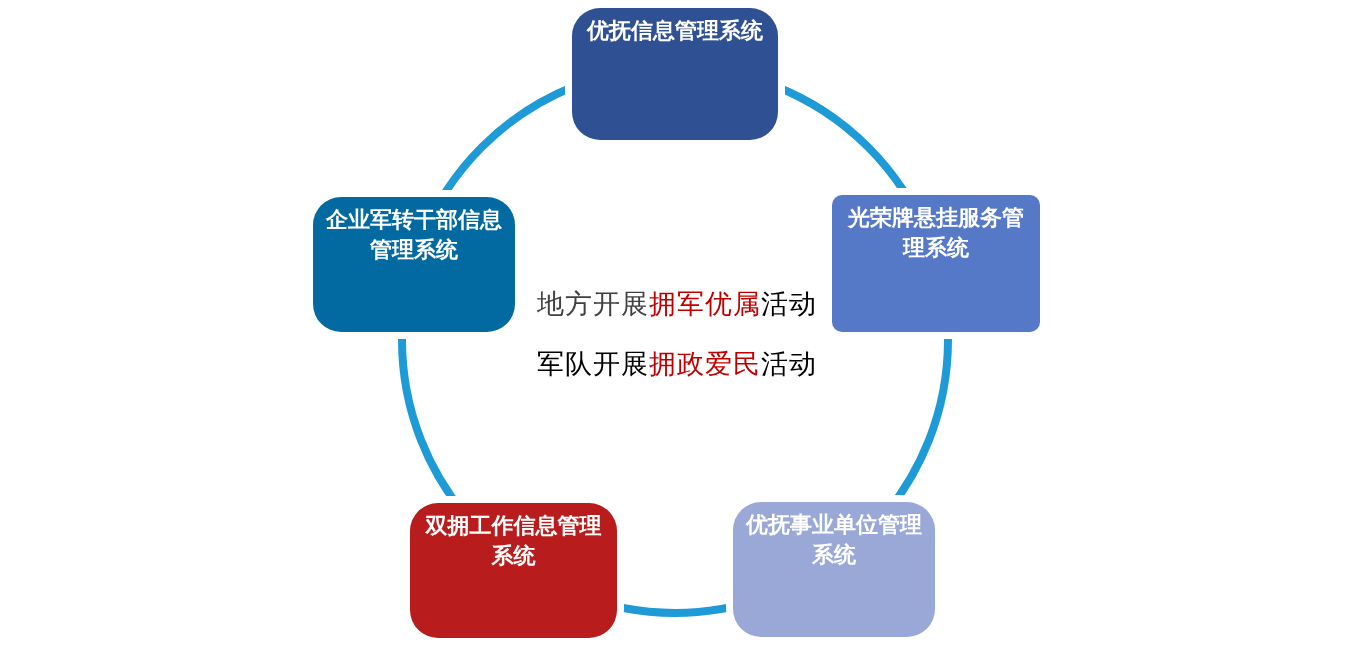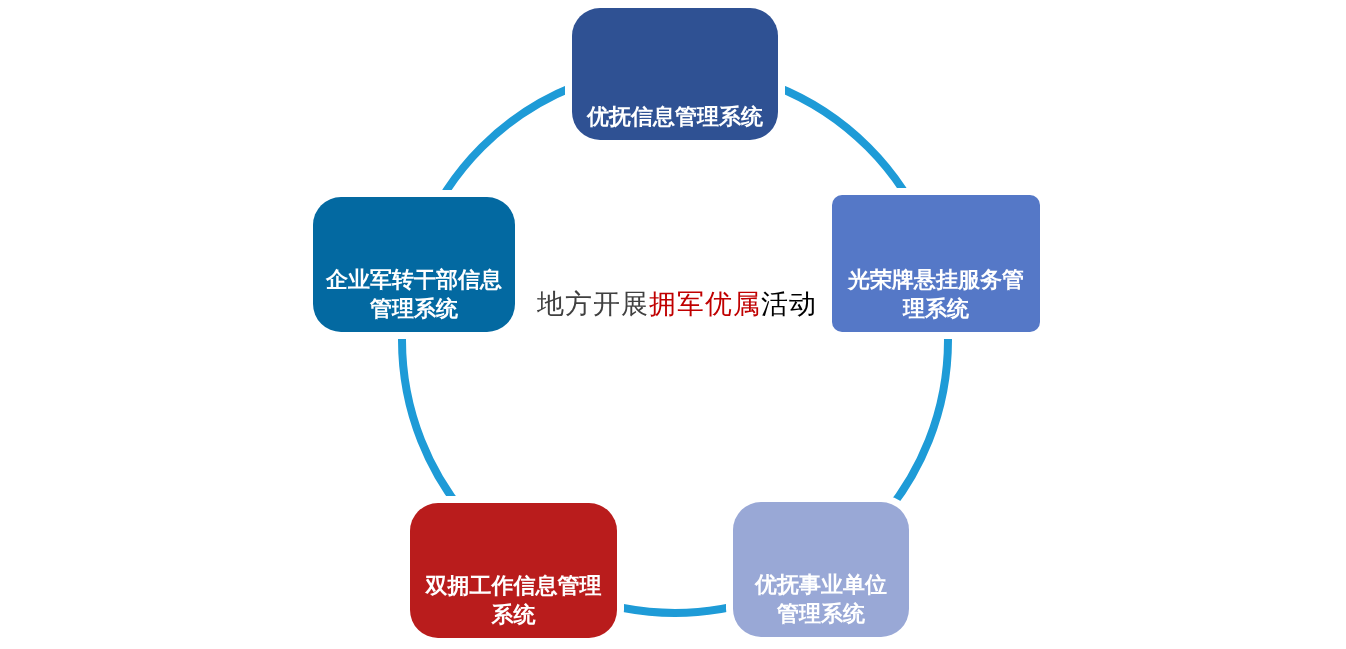--- a/index.html
+++ b/index.html
@@ -22,34 +22,34 @@
     width: 1346px;
     height: 649px;
     z-index: 0;
   }
   .node {
     position: absolute;
     z-index: 2;
     border-radius: 28px;
     box-shadow: 0 0 0 7px #ffffff;
     display: flex;
-    align-items: flex-end;
+    align-items: flex-start;
     justify-content: center;
     text-align: center;
     color: #ffffff;
     font-weight: bold;
     font-size: 22px;
     line-height: 1.35;
     padding: 8px 12px;
     box-sizing: border-box;
     word-break: break-all;
   }
   .node-top          { left: 572px; top:   8px; width: 206px; height: 132px; }
   .node-right        { left: 832px; top: 195px; width: 208px; height: 137px; border-radius: 10px; }
-  .node-bottom-right { left: 733px; top: 502px; width: 176px; height: 135px; }
+  .node-bottom-right { left: 733px; top: 502px; width: 202px; height: 135px; }
   .node-bottom-left  { left: 410px; top: 503px; width: 207px; height: 135px; }
   .node-left         { left: 313px; top: 197px; width: 202px; height: 135px; }
   .center-text {
     position: absolute;
     left: 0;
     top: 288px;
     width: 1354px;
     z-index: 1;
     display: flex;
     flex-direction: column;
@@ -93,15 +93,18 @@
   </div>
 
   <div class="node node-left" style="background: #0369a1;">
     <span>企业军转干部信息管理系统</span>
   </div>
 
   <div class="center-text">
     <div class="center-line">
       <span style="color: #404040;">地方开展</span><span class="hl" style="color: rgb(192, 0, 0);">拥军优属</span><span style="color: rgb(0, 0, 0);">活动</span>
     </div>
+    <div class="center-line">
+      <span style="color: rgb(0, 0, 0);">军队开展</span><span class="hl" style="color: rgb(192, 0, 0);">拥政爱民</span><span style="color: rgb(0, 0, 0);">活动</span>
+    </div>
   </div>
 
 </div>
 
 </body></html>

